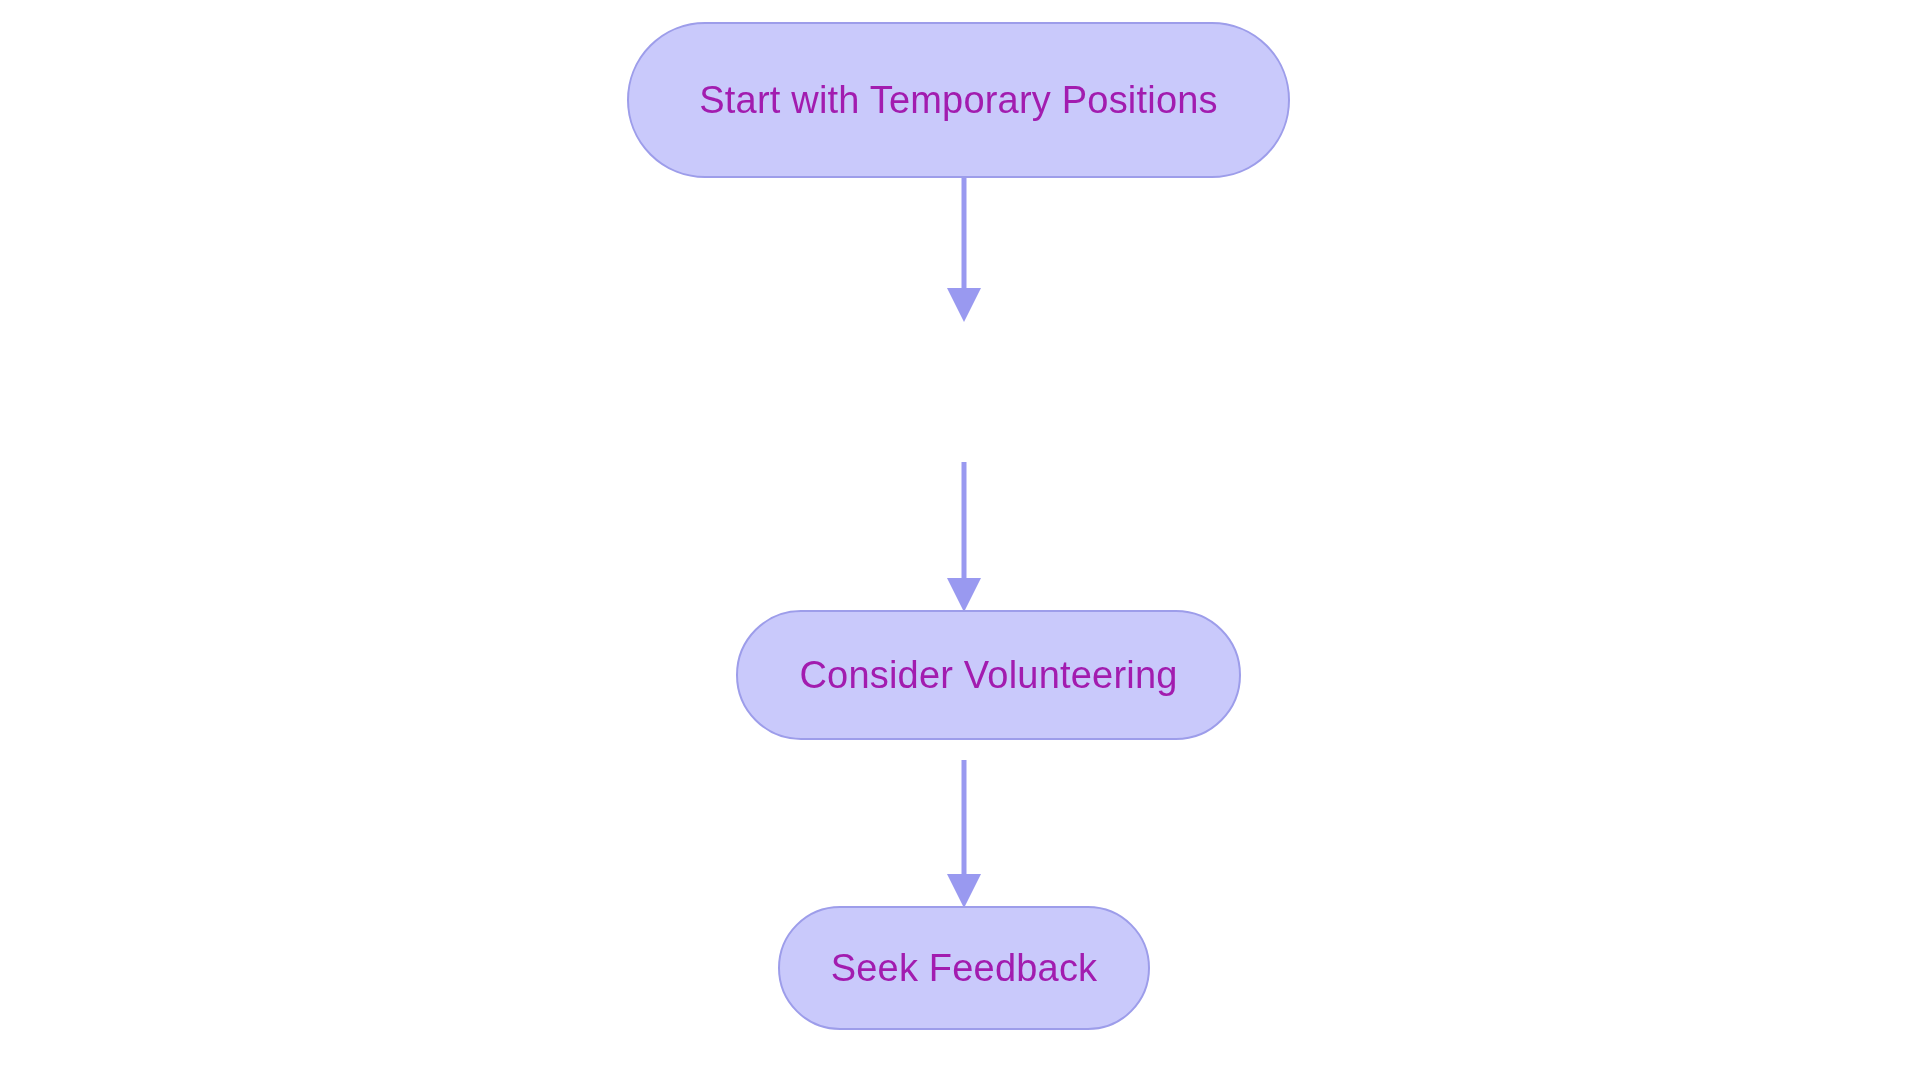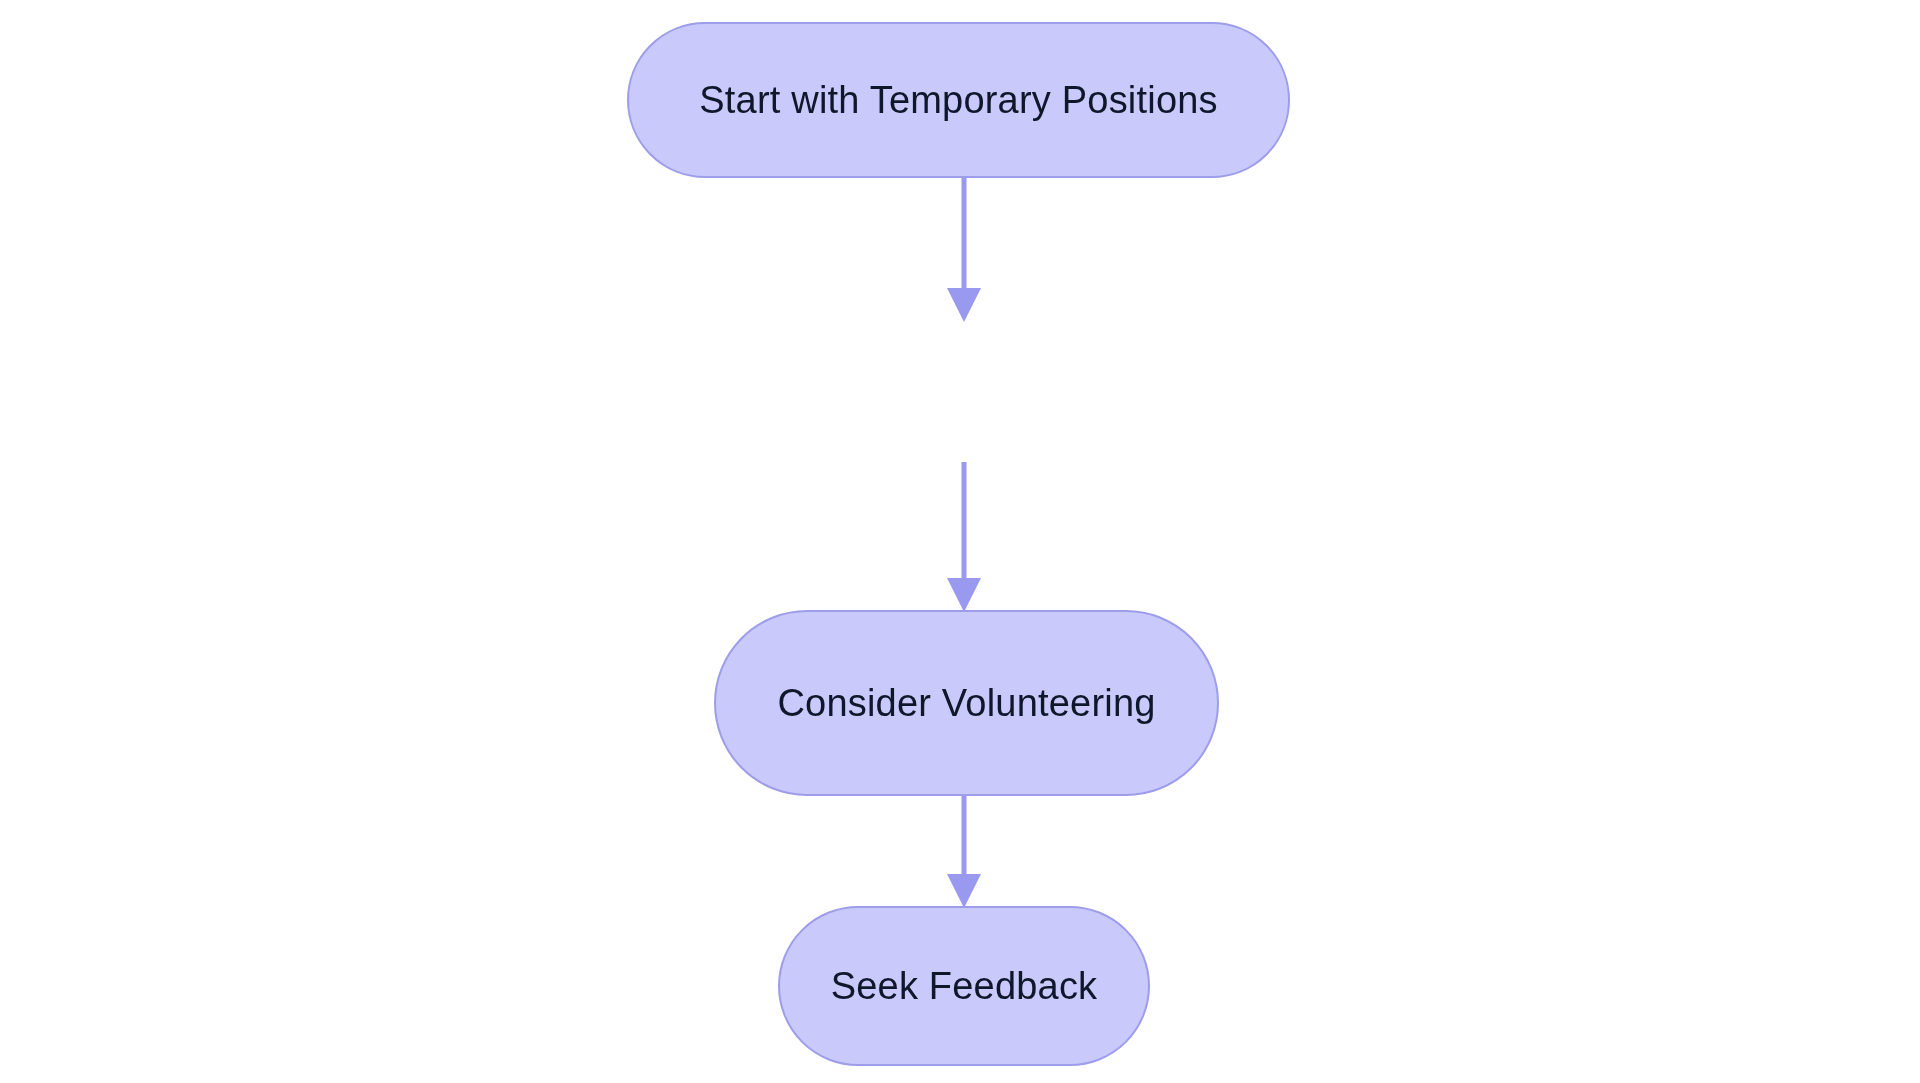--- a/index.html
+++ b/index.html
@@ -25,33 +25,33 @@
     box-sizing: border-box;
     display: flex;
     align-items: center;
     justify-content: center;
     background: #c9c9fb;
     border: 2px solid #9d9dea;
     border-radius: 999px;
     z-index: 2;
   }
   .node-label {
-    color: #0f172a;
+    color: #a21caf;
     font-family: "Liberation Sans", sans-serif;
     font-size: 38px;
     font-weight: 400;
     letter-spacing: 0.2px;
     white-space: nowrap;
     line-height: 1;
   }
   
   #node-0 { left: 627px;  top: 22px;  width: 663px; height: 156px; }
   #node-1 { left: 657px;  top: 320px; width: 623px; height: 150px; }
-  #node-2 { left: 714px;  top: 610px; width: 505px; height: 186px; }
-  #node-3 { left: 778px;  top: 906px; width: 372px; height: 160px; }
+  #node-2 { left: 736px;  top: 610px; width: 505px; height: 130px; }
+  #node-3 { left: 778px;  top: 906px; width: 372px; height: 124px; }
 
   .connector {
     position: absolute;
     z-index: 1;
     overflow: visible;
   }
   #connector-0 { left: 914px; top: 170px; width: 100px; height: 160px; }
   #connector-1 { left: 914px; top: 462px; width: 100px; height: 158px; }
   #connector-2 { left: 914px; top: 760px; width: 100px; height: 156px; }
 </style>

